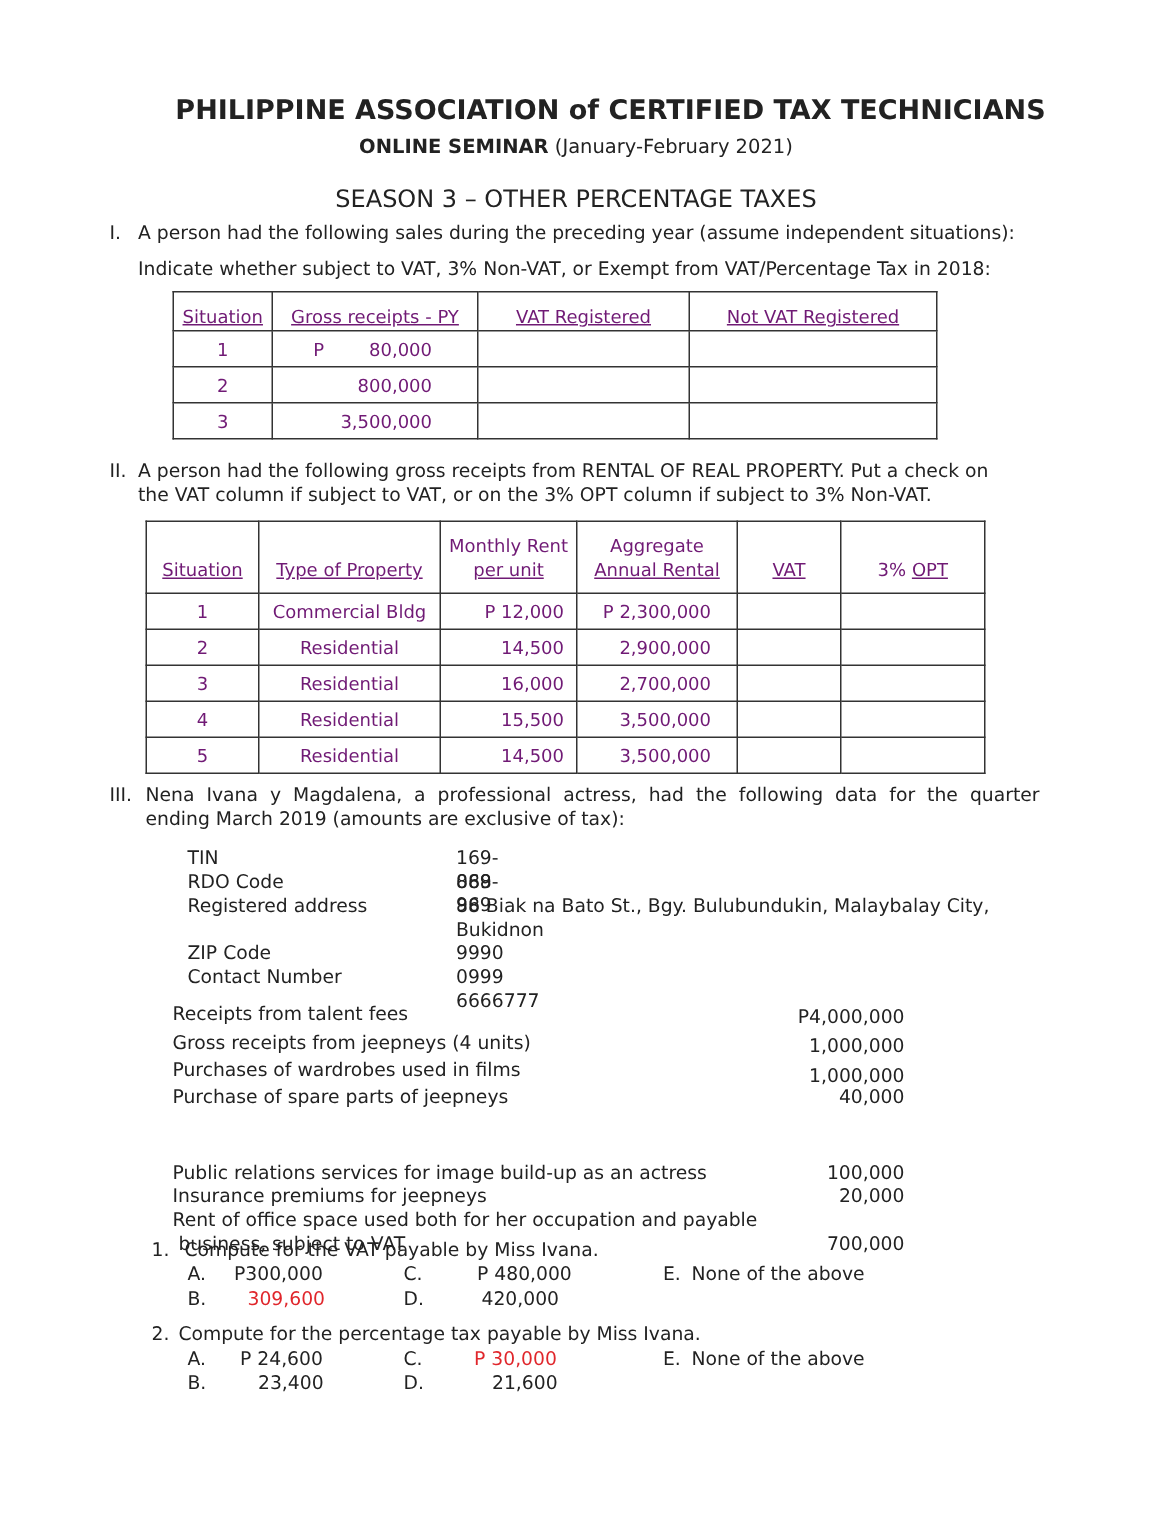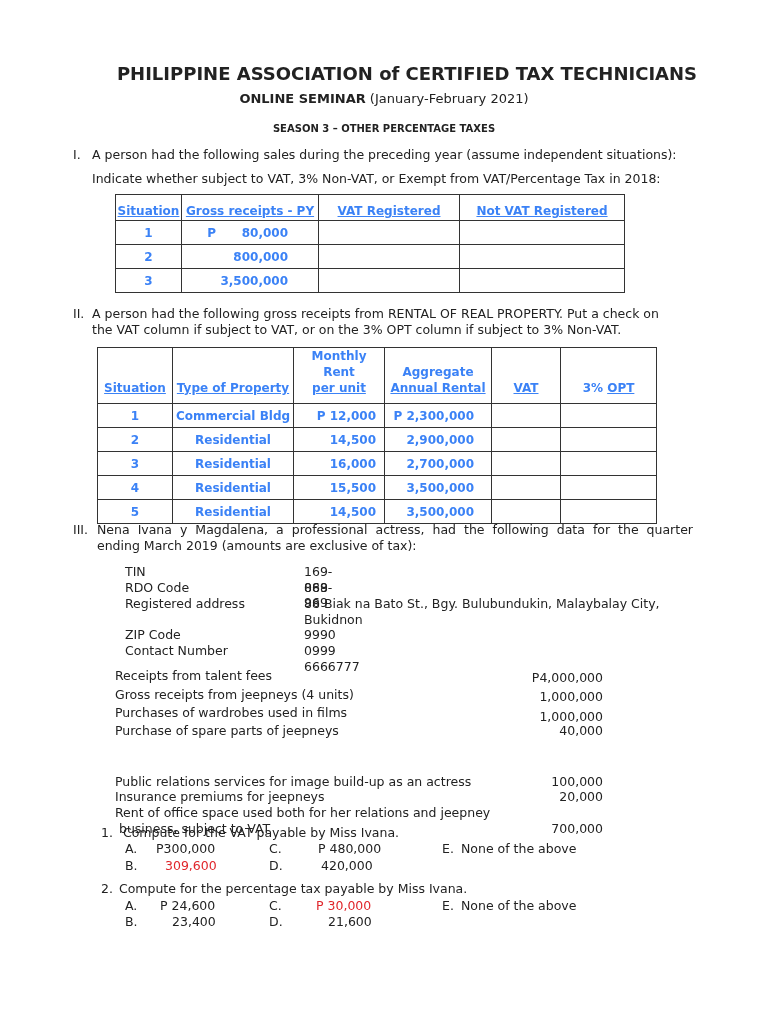--- a/index.html
+++ b/index.html
@@ -5,25 +5,25 @@
   html, body { margin: 0; padding: 0; background: #ffffff; }
   body {
     width: 768px; height: 1024px; position: relative; overflow: hidden;
     font-family: "DejaVu Sans", sans-serif; color: #222222; font-size: 12.5px;
   }
   .abs { position: absolute; }
   .center { left: 0; width: 768px; text-align: center; }
   .title { top: 63px; font-size: 18px; font-weight: bold; letter-spacing: 0; padding-left: 23px; }
   .subtitle { top: 91px; font-size: 13px; }
   .subtitle b { font-weight: bold; }
-  .season { top: 123px; font-size: 10px; font-weight: bold; }
+  .season { top: 123px; font-size: 16px; font-weight: normal; }
   .para { font-size: 12.5px; line-height: 16px; }
   .u { text-decoration: underline; }
   table { border-collapse: collapse; position: absolute; font-size: 12px; }
-  td, th { border: 1.4px solid #333; padding: 0; font-weight: bold; color: #3b82f6; }
+  td, th { border: 1.4px solid #333; padding: 0; font-weight: normal; color: #701a75; }
   .t1 td, .t1 th { height: 23px; }
   .t1 th { vertical-align: bottom; padding-bottom: 2px; }
   .t2 th { height: 40px; vertical-align: bottom; padding-bottom: 7px; line-height: 16px; }
   .t2 td { height: 23px; }
   .c { text-align: center; }
   .r { text-align: right; padding-right: 8px; }
   .info { font-size: 12.5px; line-height: 15.5px; }
   .items { font-size: 12.5px; line-height: 15.5px; }
   .red { color: #e0262b; }
   .q { font-size: 12.5px; line-height: 16.5px; }
@@ -174,21 +174,21 @@
   </div>
   <div style="position:relative; height:15px;margin-top:35px;">
     <span>Public relations services for image build-up as an actress</span>
     <span style="position:absolute; right:0;">100,000</span>
   </div>
   <div style="position:relative; height:16px;">
     <span>Insurance premiums for jeepneys</span>
     <span style="position:absolute; right:0;">20,000</span>
   </div>
   <div style="position:relative; height:32px;">
-    <span>Rent of office space used both for her relations and jeepney</span><br>
+    <span>Rent of office space used both for her occupation and payable</span><br>
     <span style="white-space:pre;"> business, subject to VAT</span>
     <span style="position:absolute; right:0; top:16px;">700,000</span>
   </div>
 </div>
 
 <div class="abs q" style="left:101px; top:825px;">
   <span>1.</span>
   <span style="margin-left:6px;">Compute for the VAT payable by Miss Ivana.</span>
 </div>
 <div class="abs q" style="left:0; top:841px; width:768px; height:34px;">

